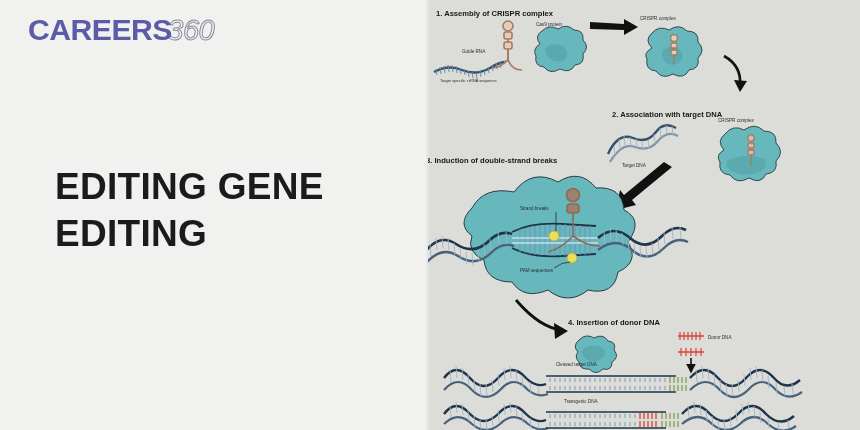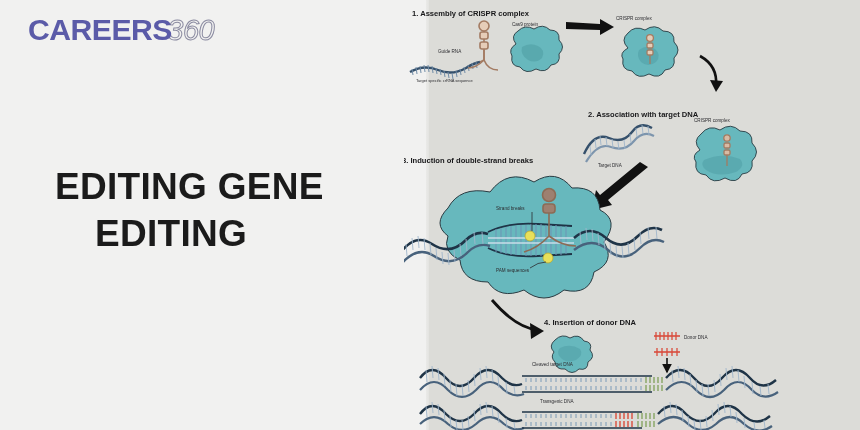--- a/index.html
+++ b/index.html
@@ -32,24 +32,24 @@
     font-style:italic;
   }
 
   
   .title{
     position:absolute;left:55px;top:163px;width:350px;
     font-size:37px;font-weight:bold;line-height:1.28;
     letter-spacing:0.3px;color:#1b1b1b;
     font-family:"Liberation Sans", sans-serif;
   }
-  .title .l2{display:block;margin-left:40px;}
+  .title .l2{display:block;}
 
   
-  .diagram{position:absolute;left:404px;top:0;width:432px;height:430px;}
+  .diagram{position:absolute;left:428px;top:0;width:432px;height:430px;}
   svg.fig{display:block;width:432px;height:430px;}
 
   .step-head{font:bold 7.6px "Liberation Sans", sans-serif;fill:#18181a;}
   .lbl{font:4.6px "Liberation Sans", sans-serif;fill:#2c2c30;}
   .lbl-sm{font:4.0px "Liberation Sans", sans-serif;fill:#2c2c30;}
 </style>
 </head>
 <body>
 
 <div class="canvas">

